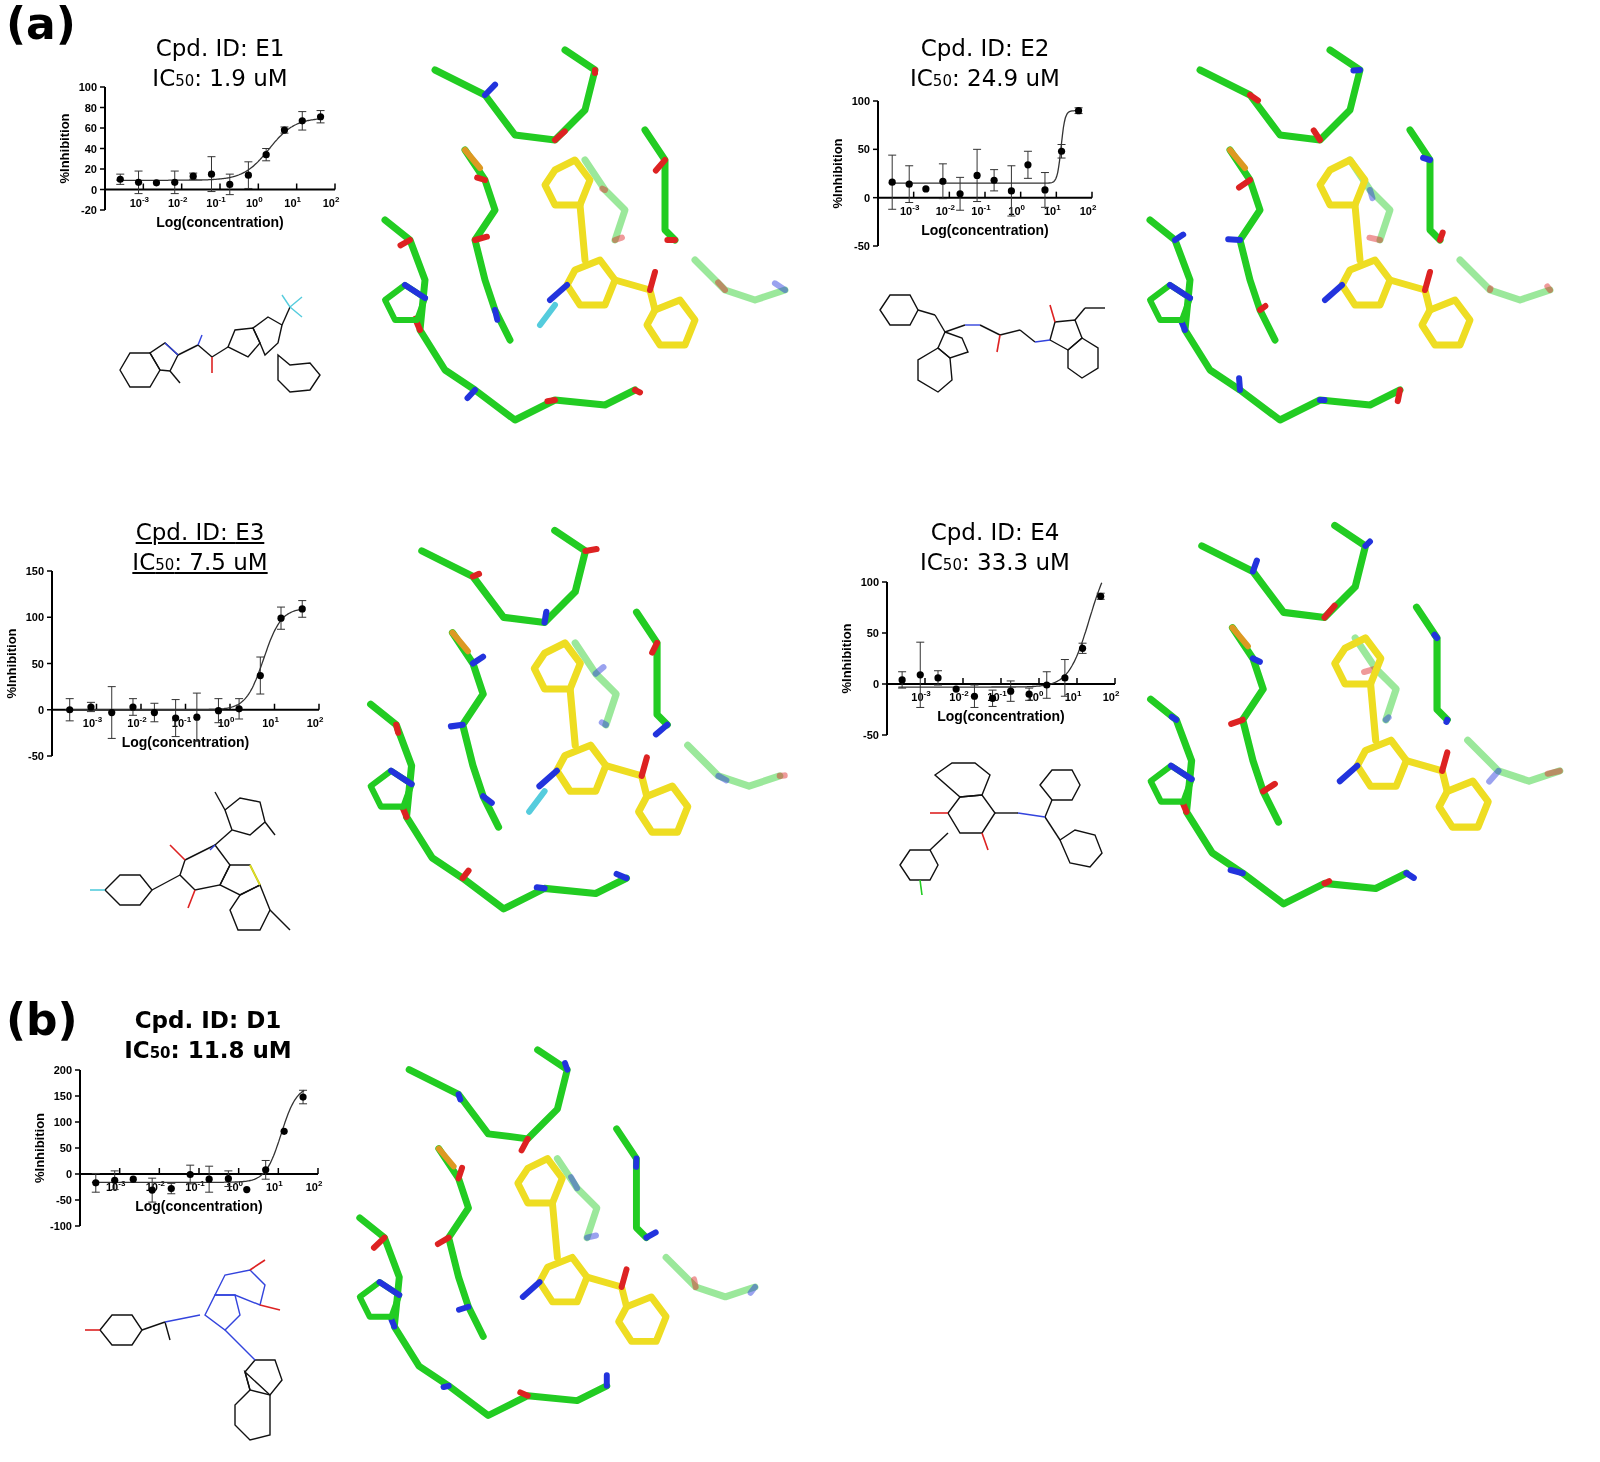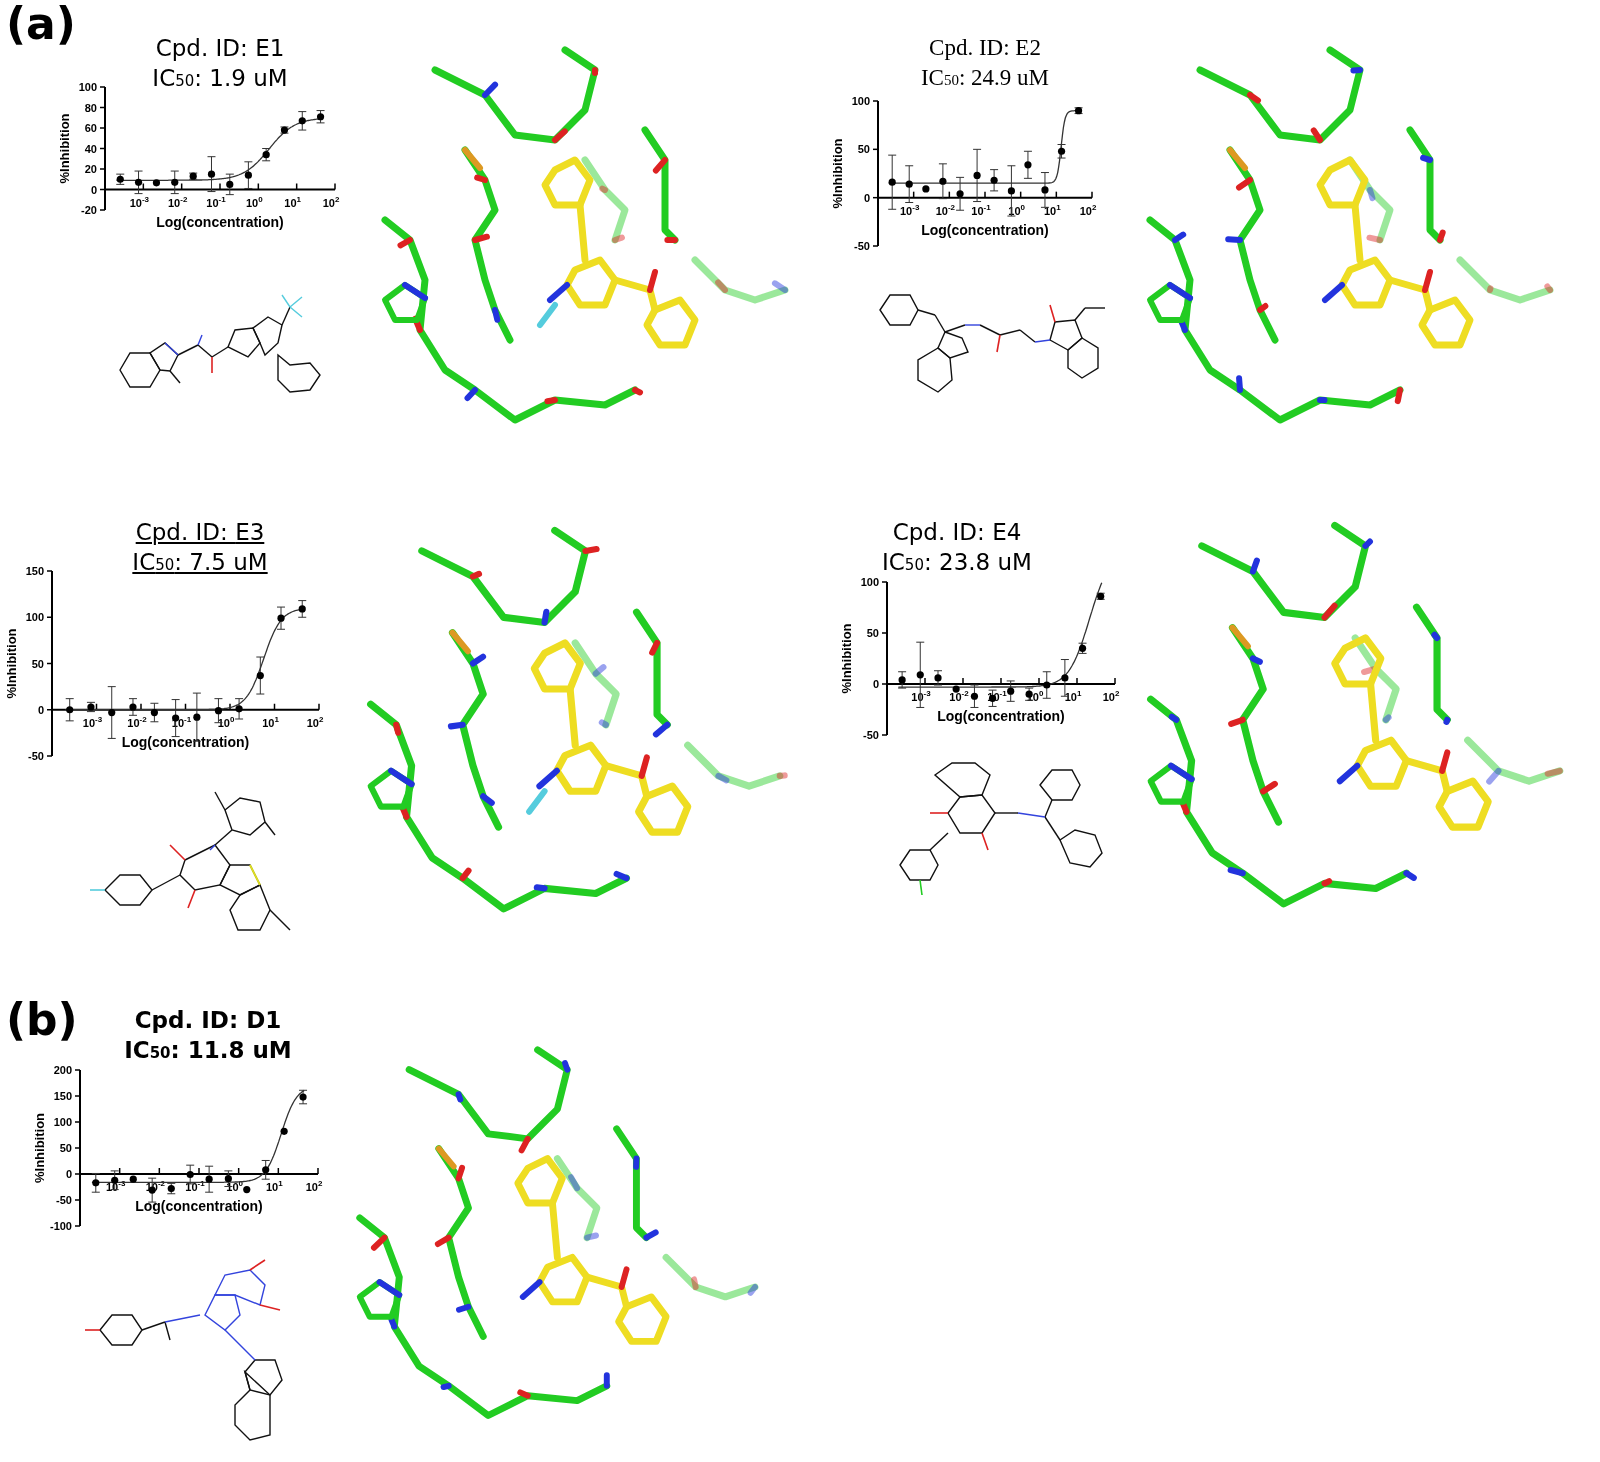--- a/index.html
+++ b/index.html
@@ -15,31 +15,31 @@
 </head>
 <body>
 
 <div class="panel-label" style="left:6px; top:2px;">(a)</div>
 <div class="panel-label" style="left:6px; top:998px;">(b)</div>
 
 <div class="cpd-title" style="left:90px; top:33px;">
   <div><span>Cpd. ID: </span><span>E1</span></div>
   <div><span>IC</span><span class="sub">50</span><span>: 1.9 uM</span></div>
 </div>
-<div class="cpd-title" style="left:855px; top:33px;font-family:Liberation Serif, serif;">
+<div class="cpd-title" style="left:855px; top:33px;">
   <div><span>Cpd. ID: </span><span>E2</span></div>
   <div><span>IC</span><span class="sub">50</span><span>: 24.9 uM</span></div>
 </div>
 <div class="cpd-title" style="left:70px; top:517px;text-decoration:underline;">
   <div><span>Cpd. ID: </span><span>E3</span></div>
   <div><span>IC</span><span class="sub">50</span><span>: 7.5 uM</span></div>
 </div>
-<div class="cpd-title" style="left:827px; top:517px;">
+<div class="cpd-title" style="left:865px; top:517px;">
   <div><span>Cpd. ID: </span><span>E4</span></div>
-  <div><span>IC</span><span class="sub">50</span><span>: 23.8 uM</span></div>
+  <div><span>IC</span><span class="sub">50</span><span>: 33.3 uM</span></div>
 </div>
 <div class="cpd-title" style="left:78px; top:1005px;font-weight:bold;">
   <div><span>Cpd. ID: </span><span>D1</span></div>
   <div><span>IC</span><span class="sub">50</span><span>: 11.8 uM</span></div>
 </div>
 
 <svg class="chart-svg" style="left:0;top:0;" width="1600" height="1462">
     <g>
       <line x1="105" y1="87" x2="105" y2="210" stroke="#000" stroke-width="2"></line>
       <line x1="100" y1="210" x2="105" y2="210" stroke="#000" stroke-width="1.5"></line>

